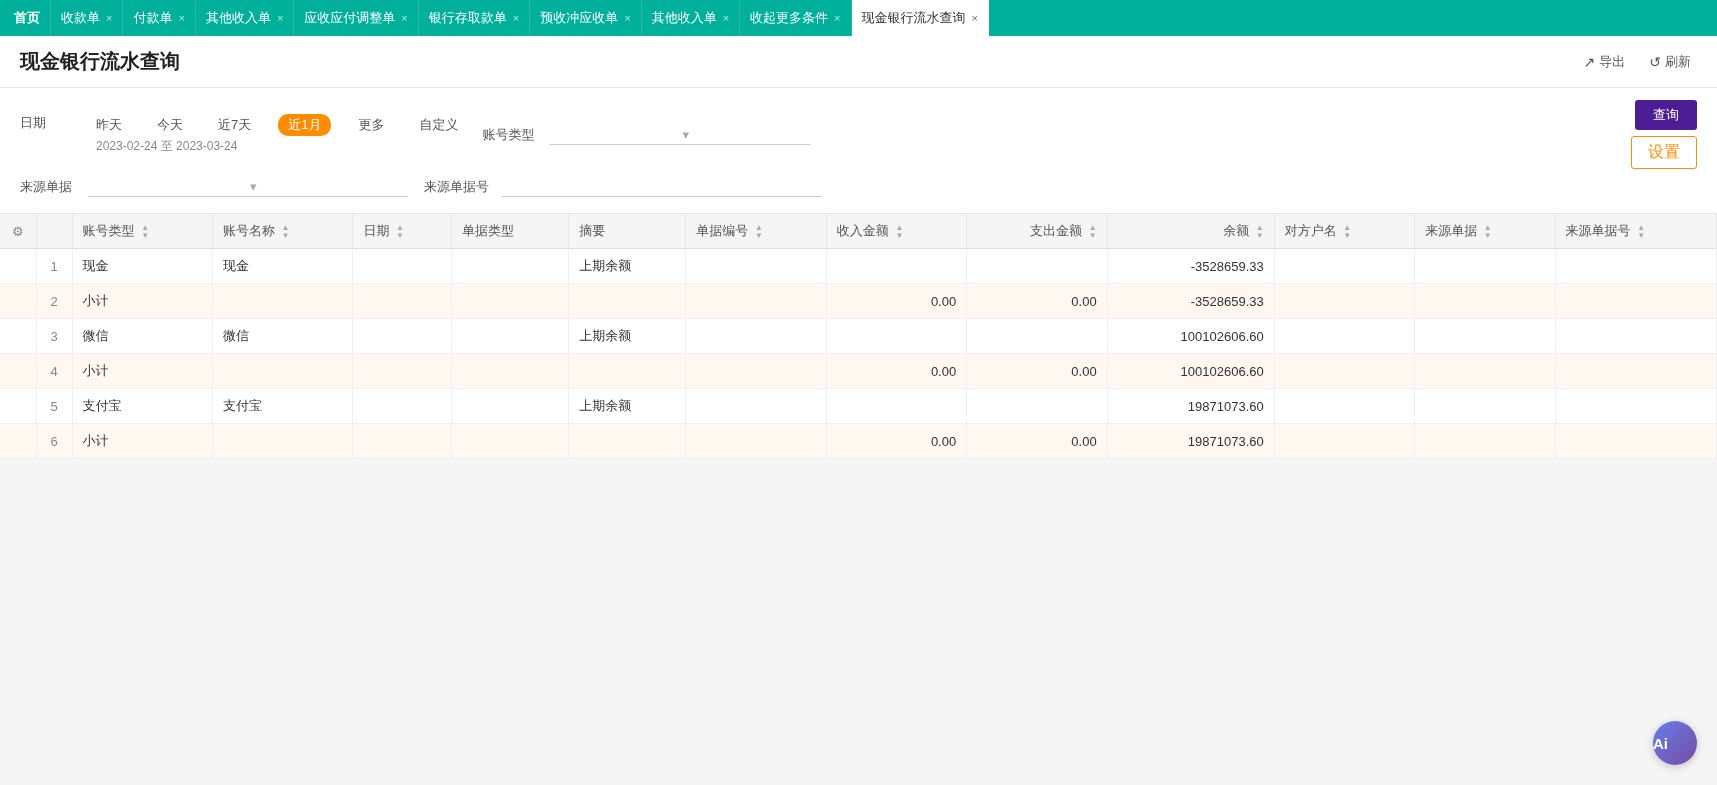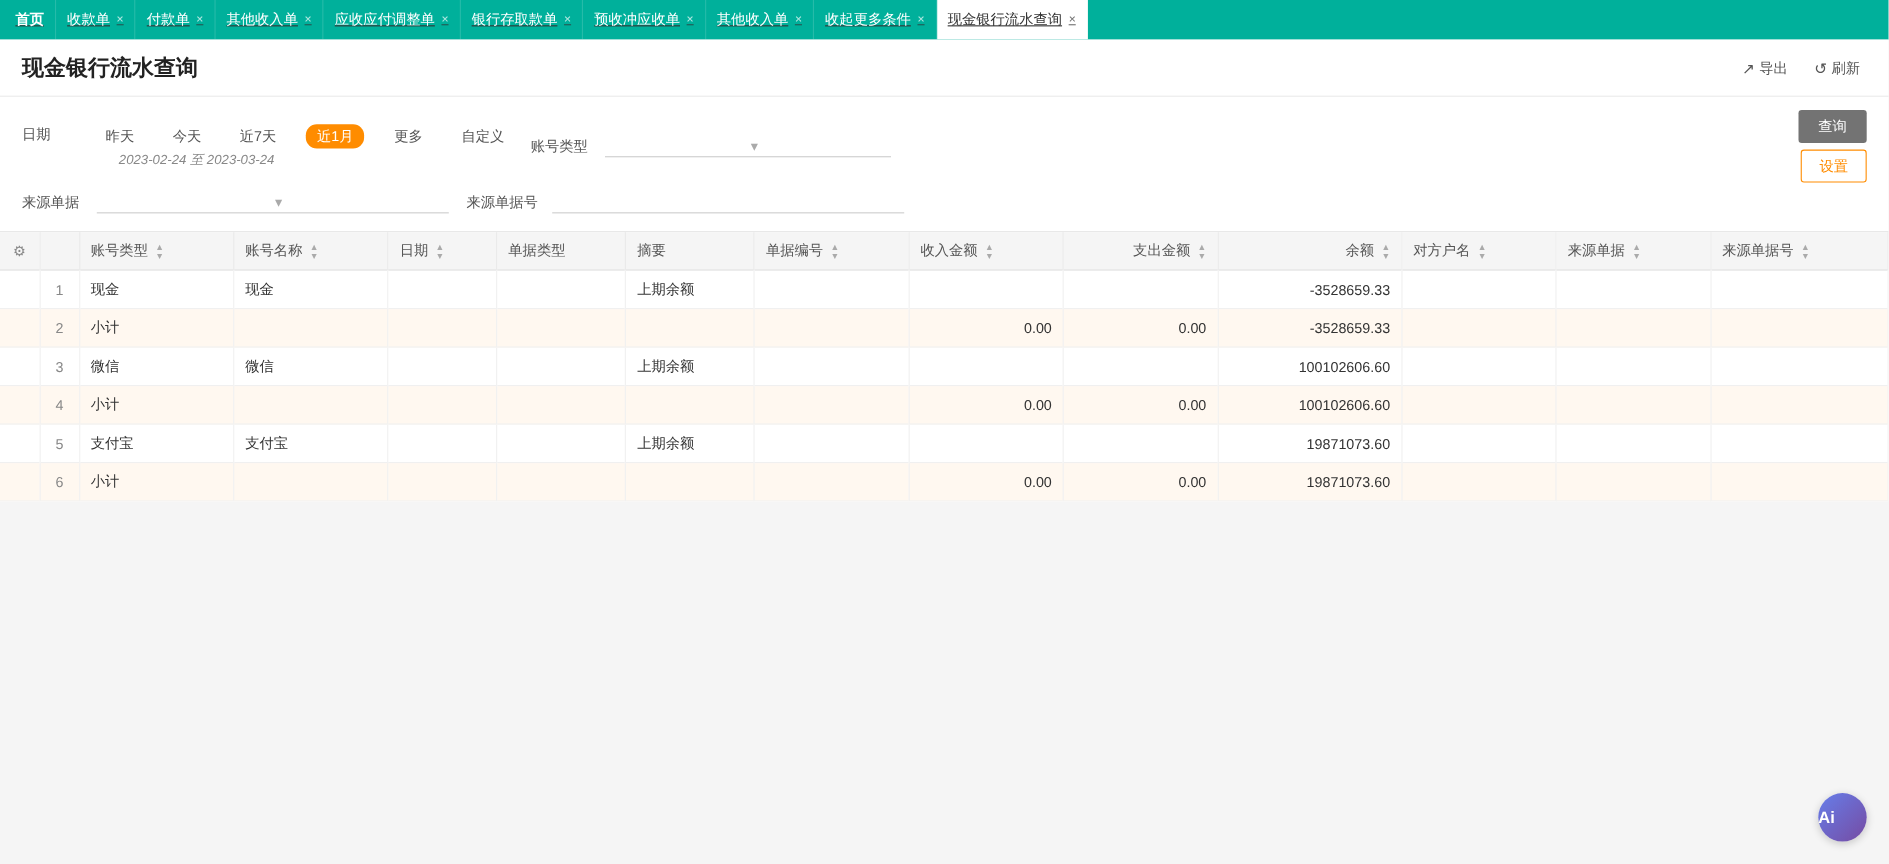--- a/index.html
+++ b/index.html
@@ -6,21 +6,20 @@
     body { background: #f5f5f5; font-size: 13px; color: #333; }
 
     
     .top-nav {
       background: #00b09b;
       display: flex;
       align-items: center;
       height: 36px;
       padding: 0 4px;
       overflow: hidden;
-      text-decoration: underline;
     }
     .nav-item {
       display: inline-flex;
       align-items: center;
       height: 36px;
       padding: 0 10px;
       color: #fff;
       font-size: 13px;
       white-space: nowrap;
       cursor: pointer;
@@ -101,22 +100,21 @@
     }
     .date-opt.selected {
       background: #ff8c00;
       color: #fff;
       border-radius: 10px;
       padding: 2px 10px;
     }
     .date-range-text {
       font-size: 12px;
       color: #888;
-      margin-left: 20px;
-      font-style: italic;
+      margin-left: 8px;
     }
     .filter-select {
       display: flex;
       align-items: center;
       border-bottom: 1px solid #ccc;
       min-width: 200px;
       padding: 2px 4px;
       cursor: pointer;
       gap: 4px;
     }
@@ -134,36 +132,36 @@
       font-size: 13px;
     }
     .ellipsis-btn {
       color: #ff8c00;
       cursor: pointer;
       font-size: 16px;
       letter-spacing: 2px;
       padding: 0 4px;
     }
     .query-btn {
-      background: #737373;
+      background: #4c1d95;
       color: #fff;
       border: none;
       border-radius: 3px;
       padding: 6px 18px;
       font-size: 13px;
       cursor: pointer;
       white-space: nowrap;
     }
     .settings-btn {
       background: #fff;
       color: #ff8c00;
       border: 1px solid #ff8c00;
       border-radius: 3px;
       padding: 5px 16px;
-      font-size: 13px;
+      font-size: 16px;
       cursor: pointer;
       white-space: nowrap;
     }
     .collapse-bar {
       text-align: center;
       padding: 4px 0;
       color: #888;
       font-size: 12px;
       cursor: pointer;
     }

